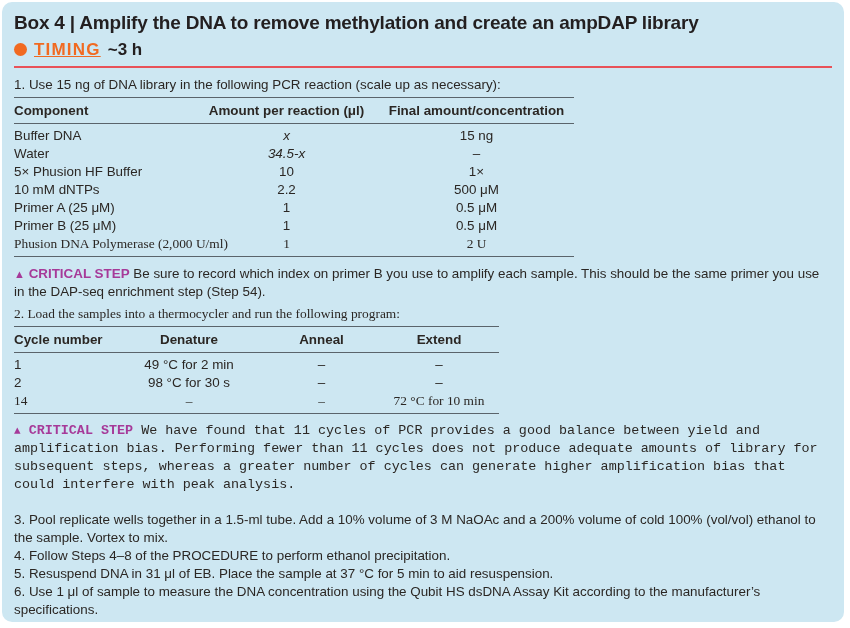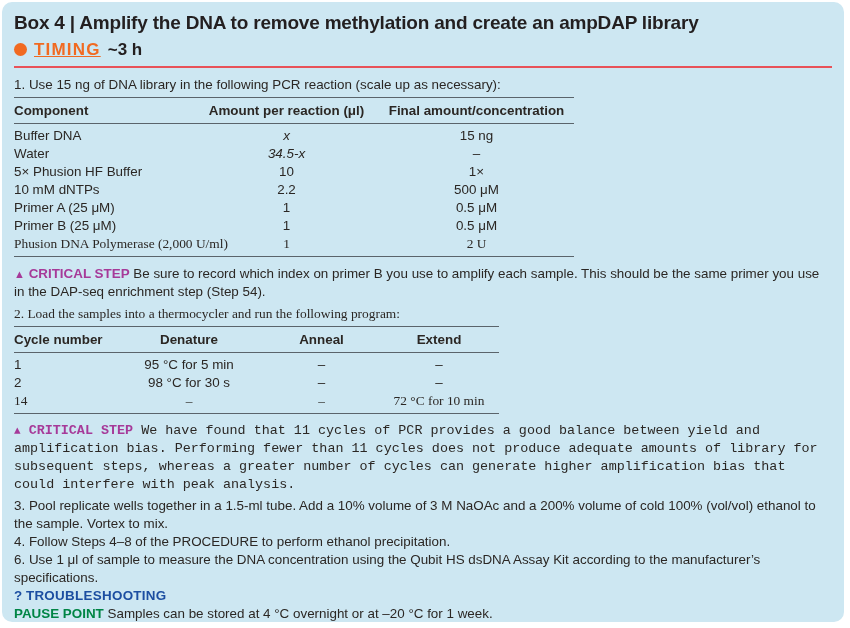--- a/index.html
+++ b/index.html
@@ -29,21 +29,21 @@
   .timing-value{color:var(--title-text,#231f20);font-weight:700;font-size:17px;}
   .red-rule{
     border:none;height:0;border-top:2px solid var(--rule-red,#e85259);
     margin:6px 12px 0 12px;
   }
   .content{
     padding:8px 12px 0 12px;
     font-size:13.4px;line-height:18px;color:var(--body-text,#2b2724);
   }
   .para{margin:0;}
-  .mt3{margin-top:3px;} .mt4{margin-top:4px;font-family:Liberation Serif, serif;} .mt6{font-family:Liberation Mono, monospace;} .mt7{}
+  .mt3{margin-top:17px;} .mt4{margin-top:4px;font-family:Liberation Serif, serif;} .mt6{font-family:Liberation Mono, monospace;} .mt7{}
   table{border-collapse:collapse;table-layout:fixed;margin:3px 0 8px 0;}
   .t1{width:560px;} .t2{width:485px;}
   th,td{font-size:13.4px;line-height:18px;padding:0;color:var(--body-text,#2b2724);}
   thead th{
     border-top:1px solid var(--table-rule,#5a646b);
     border-bottom:1px solid var(--table-rule,#5a646b);
     padding:4px 0 3px 0;font-weight:700;text-align:center;white-space:nowrap;
   }
   thead th:first-child{text-align:left;}
   tbody td{text-align:center;white-space:nowrap;}
@@ -141,21 +141,21 @@
         <tr>
           <th>Cycle number</th>
           <th>Denature</th>
           <th>Anneal</th>
           <th>Extend</th>
         </tr>
       </thead>
       <tbody>
         <tr>
           <td>1</td>
-          <td>95 °C for 5 min</td>
+          <td>49 °C for 2 min</td>
           <td>–</td>
           <td>–</td>
         </tr>
         <tr>
           <td>2</td>
           <td>98 °C for 30 s</td>
           <td>–</td>
           <td>–</td>
         </tr>
         <tr>
@@ -164,19 +164,20 @@
           <td>–</td>
           <td>72 °C for 10 min</td>
         </tr>
       </tbody>
     </table>
 
     <p class="para mt6"><span class="crit-marker">▲</span> <span class="crit-label">CRITICAL STEP</span> <span>We have found that 11 cycles of PCR provides a good balance between yield and amplification bias. Performing fewer than 11 cycles does not produce adequate amounts of library for subsequent steps, whereas a greater number of cycles can generate higher amplification bias that could interfere with peak analysis.</span></p>
 
     <p class="para mt3">3. Pool replicate wells together in a 1.5-ml tube. Add a 10% volume of 3 M NaOAc and a 200% volume of cold 100% (vol/vol) ethanol to the sample. Vortex to mix.</p>
     <p class="para">4. Follow Steps 4–8 of the PROCEDURE to perform ethanol precipitation.</p>
+    <p class="para">5. Resuspend DNA in 31 μl of EB. Place the sample at 37 °C for 5 min to aid resuspension.</p>
     <p class="para">6. Use 1 μl of sample to measure the DNA concentration using the Qubit HS dsDNA Assay Kit according to the manufacturer’s specifications.</p>
 
     <p class="para"><span class="ts-marker">?</span> <span class="ts-label">TROUBLESHOOTING</span></p>
 
     <p class="para"> <span class="pp-label">PAUSE POINT</span> <span>Samples can be stored at 4 °C overnight or at –20 °C for 1 week.</span></p>
   </div>
 </div>
 
 </body></html>

